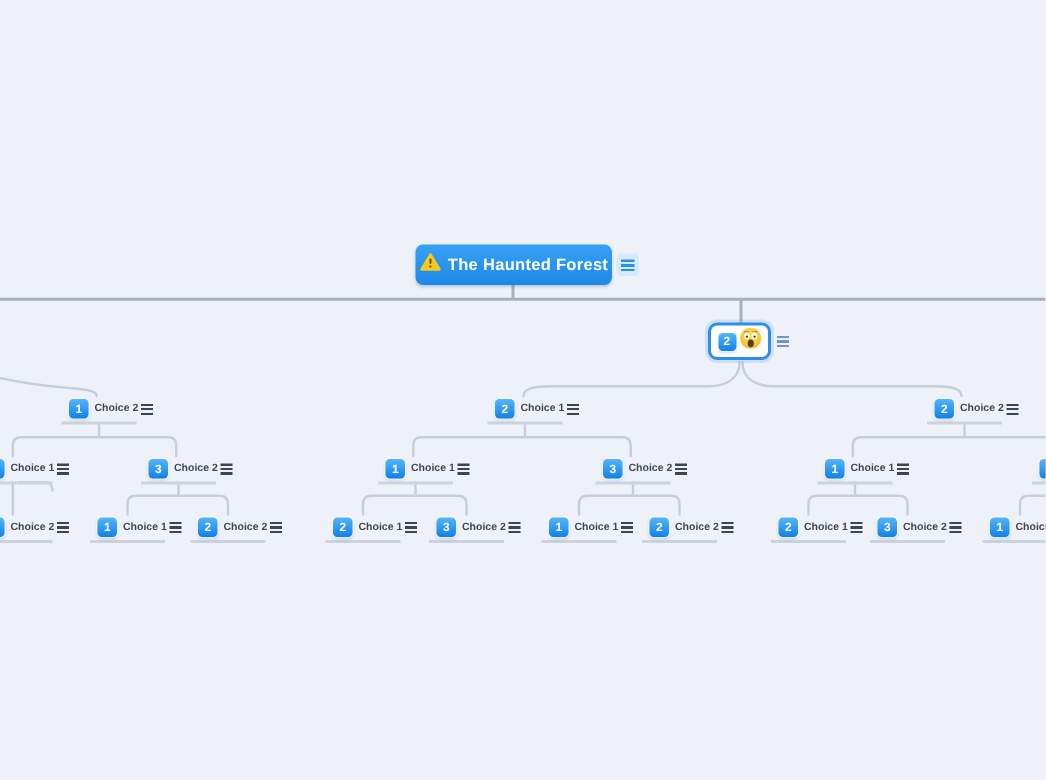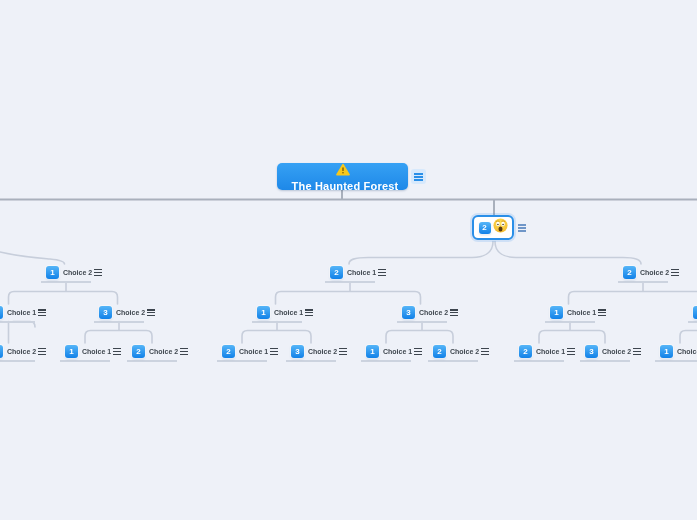--- a/index.html
+++ b/index.html
@@ -12,21 +12,20 @@
   svg.wires{position:absolute;left:0;top:0;pointer-events:none;}
   .wire{fill:none;stroke:var(--connector,#c7cedb);stroke-width:1.6px;stroke-linecap:round;}
   .rootwire{fill:none;stroke:var(--root-line,#a9b0bc);stroke-width:2px;}
 
   
   .root{
     position:absolute;left:277px;top:163px;width:131px;height:27px;
     background:linear-gradient(180deg,#36a1f4,#1e88e8);
     border-radius:5px;display:flex;align-items:center;justify-content:center;
     box-shadow:0 1px 2px rgba(30,70,120,.25);
-    flex-direction:column;
   }
   .root-label{color:#fff;font-size:11px;font-weight:bold;letter-spacing:.2px;margin-left:5px;white-space:nowrap;}
   .menu-btn{
     position:absolute;left:411px;top:169px;width:15px;height:15px;border-radius:3px;
     background:var(--menu-bg,#d7e9fc);display:flex;align-items:center;justify-content:center;
   }
   .ham{display:inline-block;width:9px;height:8px;
     background:repeating-linear-gradient(to bottom,currentColor 0 1.6px,transparent 1.6px 3.2px);}
   .ham.small{width:8px;height:7.5px;
     background:repeating-linear-gradient(to bottom,currentColor 0 1.5px,transparent 1.5px 3px);}

